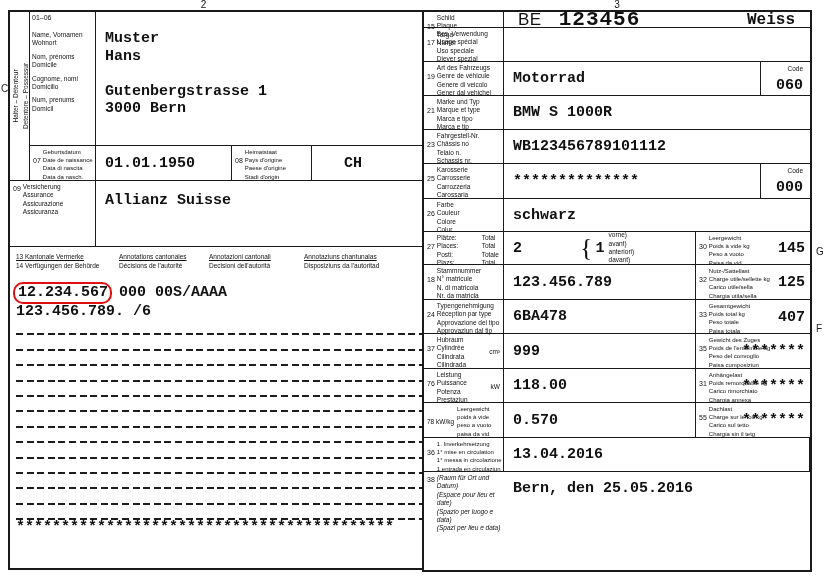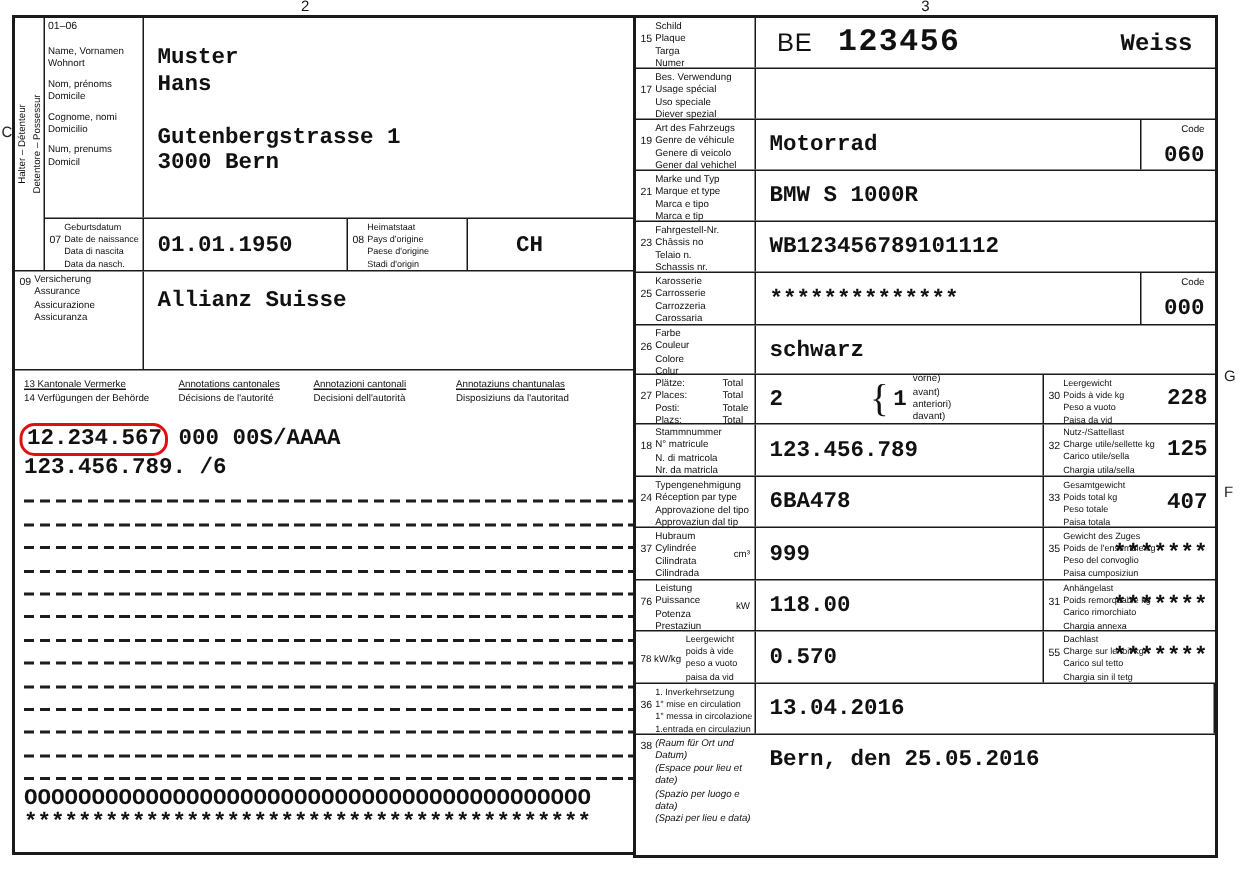--- a/index.html
+++ b/index.html
@@ -200,28 +200,27 @@
       <div class="dash-line"></div>
       <div class="dash-line"></div>
       <div class="dash-line"></div>
       <div class="dash-line"></div>
       <div class="dash-line"></div>
       <div class="dash-line"></div>
       <div class="dash-line"></div>
       <div class="dash-line"></div>
       <div class="dash-line"></div>
 
-      <div class="filler filler-o">OOOOOOOOOOOOOOOOOOOOOOOOOOOOOOOOOOOOOOOOOO</div>
       <div class="filler">******************************************</div>
     </div>
   </div>
 
   <div class="page page-right">
 
-    <div class="row" style="height:34px">
+    <div class="row" style="height:16px">
       <div class="lcell w80">
         <span class="num">15</span>
         <div class="lbl">Schild
 Plaque
 Targa
 Numer</div>
       </div>
       <div class="vcell plate" style="padding-left:0">
         <span class="plate-prefix">BE</span>
         <span class="plate-number">123456</span>
@@ -337,21 +336,21 @@
 anteriori)
 davant)</div>
         </div>
       </div>
       <div class="rcell">
         <span class="num">30</span>
         <div class="lbl lbl-sm">Leergewicht
 Poids à vide kg
 Peso a vuoto
 Paisa da vid</div>
-        <span class="rval">228</span>
+        <span class="rval">145</span>
       </div>
     </div>
 
     <div class="row" style="height:35px">
       <div class="lcell w80">
         <span class="num">18</span>
         <div class="lbl">Stammnummer
 N° matricule
 N. di matricola
 Nr. da matricla</div>

